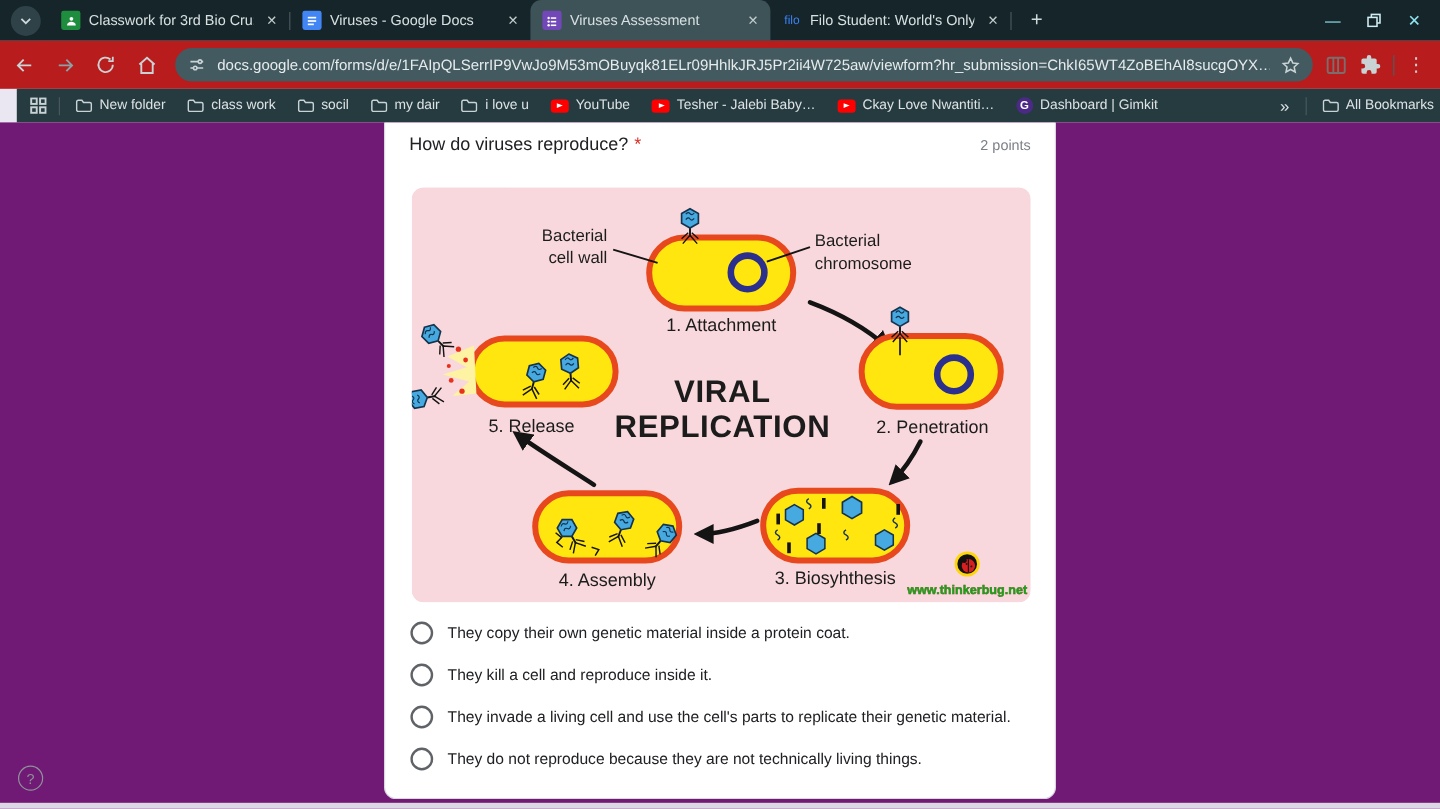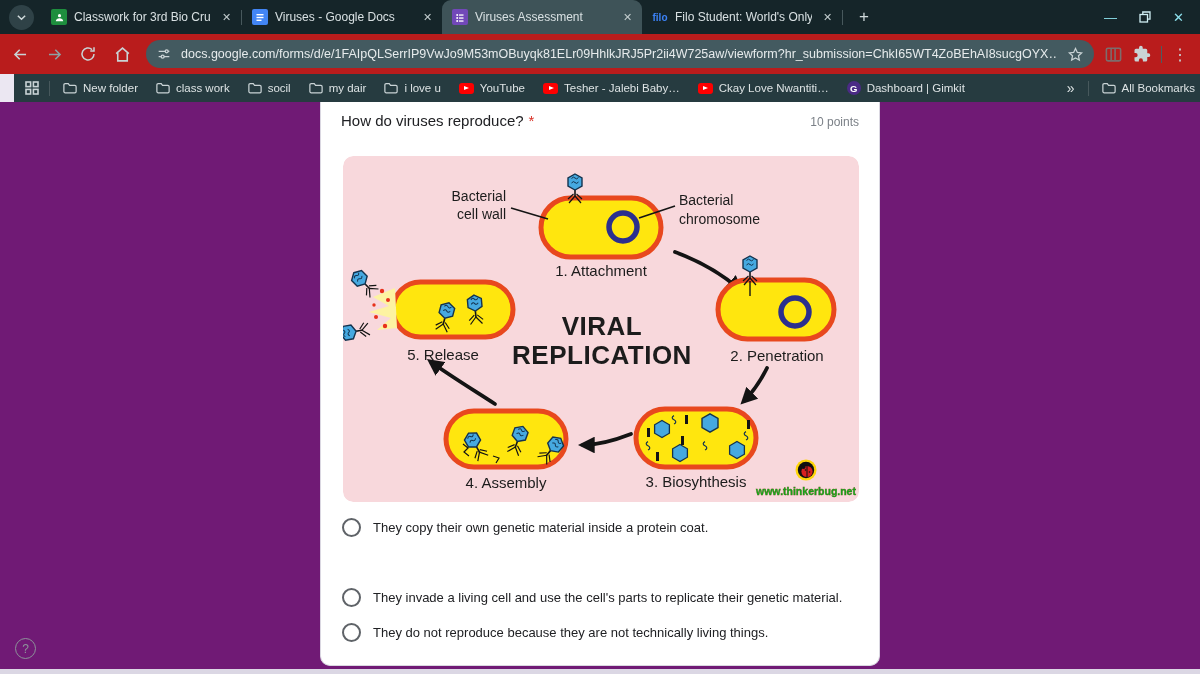--- a/index.html
+++ b/index.html
@@ -16,21 +16,21 @@
     width:200px; color:#d8e0e2; font-size:12px; flex:none; }
   .tab.active { background:#3e5358; border-radius:9px 9px 0 0; }
   .tab .title { flex:1; overflow:hidden; white-space:nowrap; margin:0 7px; }
   .tab .close { width:17px; height:17px; border-radius:50%; display:flex; flex:none;
     align-items:center; justify-content:center; font-size:11px; color:#c2cccd; }
   .tab-sep { width:1px; height:15px; background:#47585c; flex:none; }
   .fav { width:16px; height:16px; flex:none; display:flex; align-items:center; justify-content:center; }
   .fav-classroom { background:#1e8e3e; border-radius:2px; }
   .fav-docs { background:#4285f4; border-radius:2px; }
   .fav-forms { background:#7248b9; border-radius:2px; }
-  .fav-filo { color:#3b82f6; font-weight:bold; font-size:10px; }
+  .fav-filo { color:#3b82f6; font-weight:normal; font-size:10px; }
   .newtab { width:26px; height:26px; display:flex; align-items:center; justify-content:center;
     color:#cfd9db; font-size:17px; margin-left:8px; }
   #win-controls { margin-left:auto; display:flex; align-items:center; gap:22px; padding-right:16px; }
   #win-controls .wc { color:#8fe3ef; font-size:13px; display:flex; align-items:center; }
 
   
   #toolbar { position:absolute; top:34px; left:0; width:1200px; height:40px;
     background:#b91c1c; display:flex; align-items:center; }
   .nav-ic { flex:none; display:flex; align-items:center; justify-content:center;
     width:28px; height:28px; margin-left:6px; }
@@ -272,21 +272,21 @@
   </div>
 </div>
 
 <div id="content">
   <div id="card">
 
     <div id="question-row">
       <div id="question-title">
         <span>How do viruses reproduce?</span><span id="required-star">*</span>
       </div>
-      <div id="points">10 points</div>
+      <div id="points">2 points</div>
     </div>
 
     <div id="diagram">
       <svg viewBox="0 0 516 346" width="516" height="346">
         <defs>
           <marker id="ah" viewBox="0 0 10 10" refX="7" refY="5" markerWidth="4.4" markerHeight="4.4" orient="auto-start-reverse">
             <path d="M0,0 L10,5 L0,10 z" fill="#141414"></path>
           </marker>
           <g id="phage">
             <line x1="0" y1="-7" x2="0" y2="0" stroke="#141414" stroke-width="1.6"></line>
@@ -389,20 +389,24 @@
           <circle cx="466.5" cy="316" r="0.8" fill="#111"></circle>
         </g>
         <text x="463" y="339" text-anchor="middle" class="wm">www.thinkerbug.net</text>
       </svg>
     </div>
 
     <div class="option" style="top:410px;">
       <span class="radio"></span>
       <span class="opt-label">They copy their own genetic material inside a protein coat.</span>
     </div>
+    <div class="option" style="top:445px;">
+      <span class="radio"></span>
+      <span class="opt-label">They kill a cell and reproduce inside it.</span>
+    </div>
     <div class="option" style="top:480px;">
       <span class="radio"></span>
       <span class="opt-label">They invade a living cell and use the cell's parts to replicate their genetic material.</span>
     </div>
     <div class="option" style="top:515px;">
       <span class="radio"></span>
       <span class="opt-label">They do not reproduce because they are not technically living things.</span>
     </div>
   </div>
 

